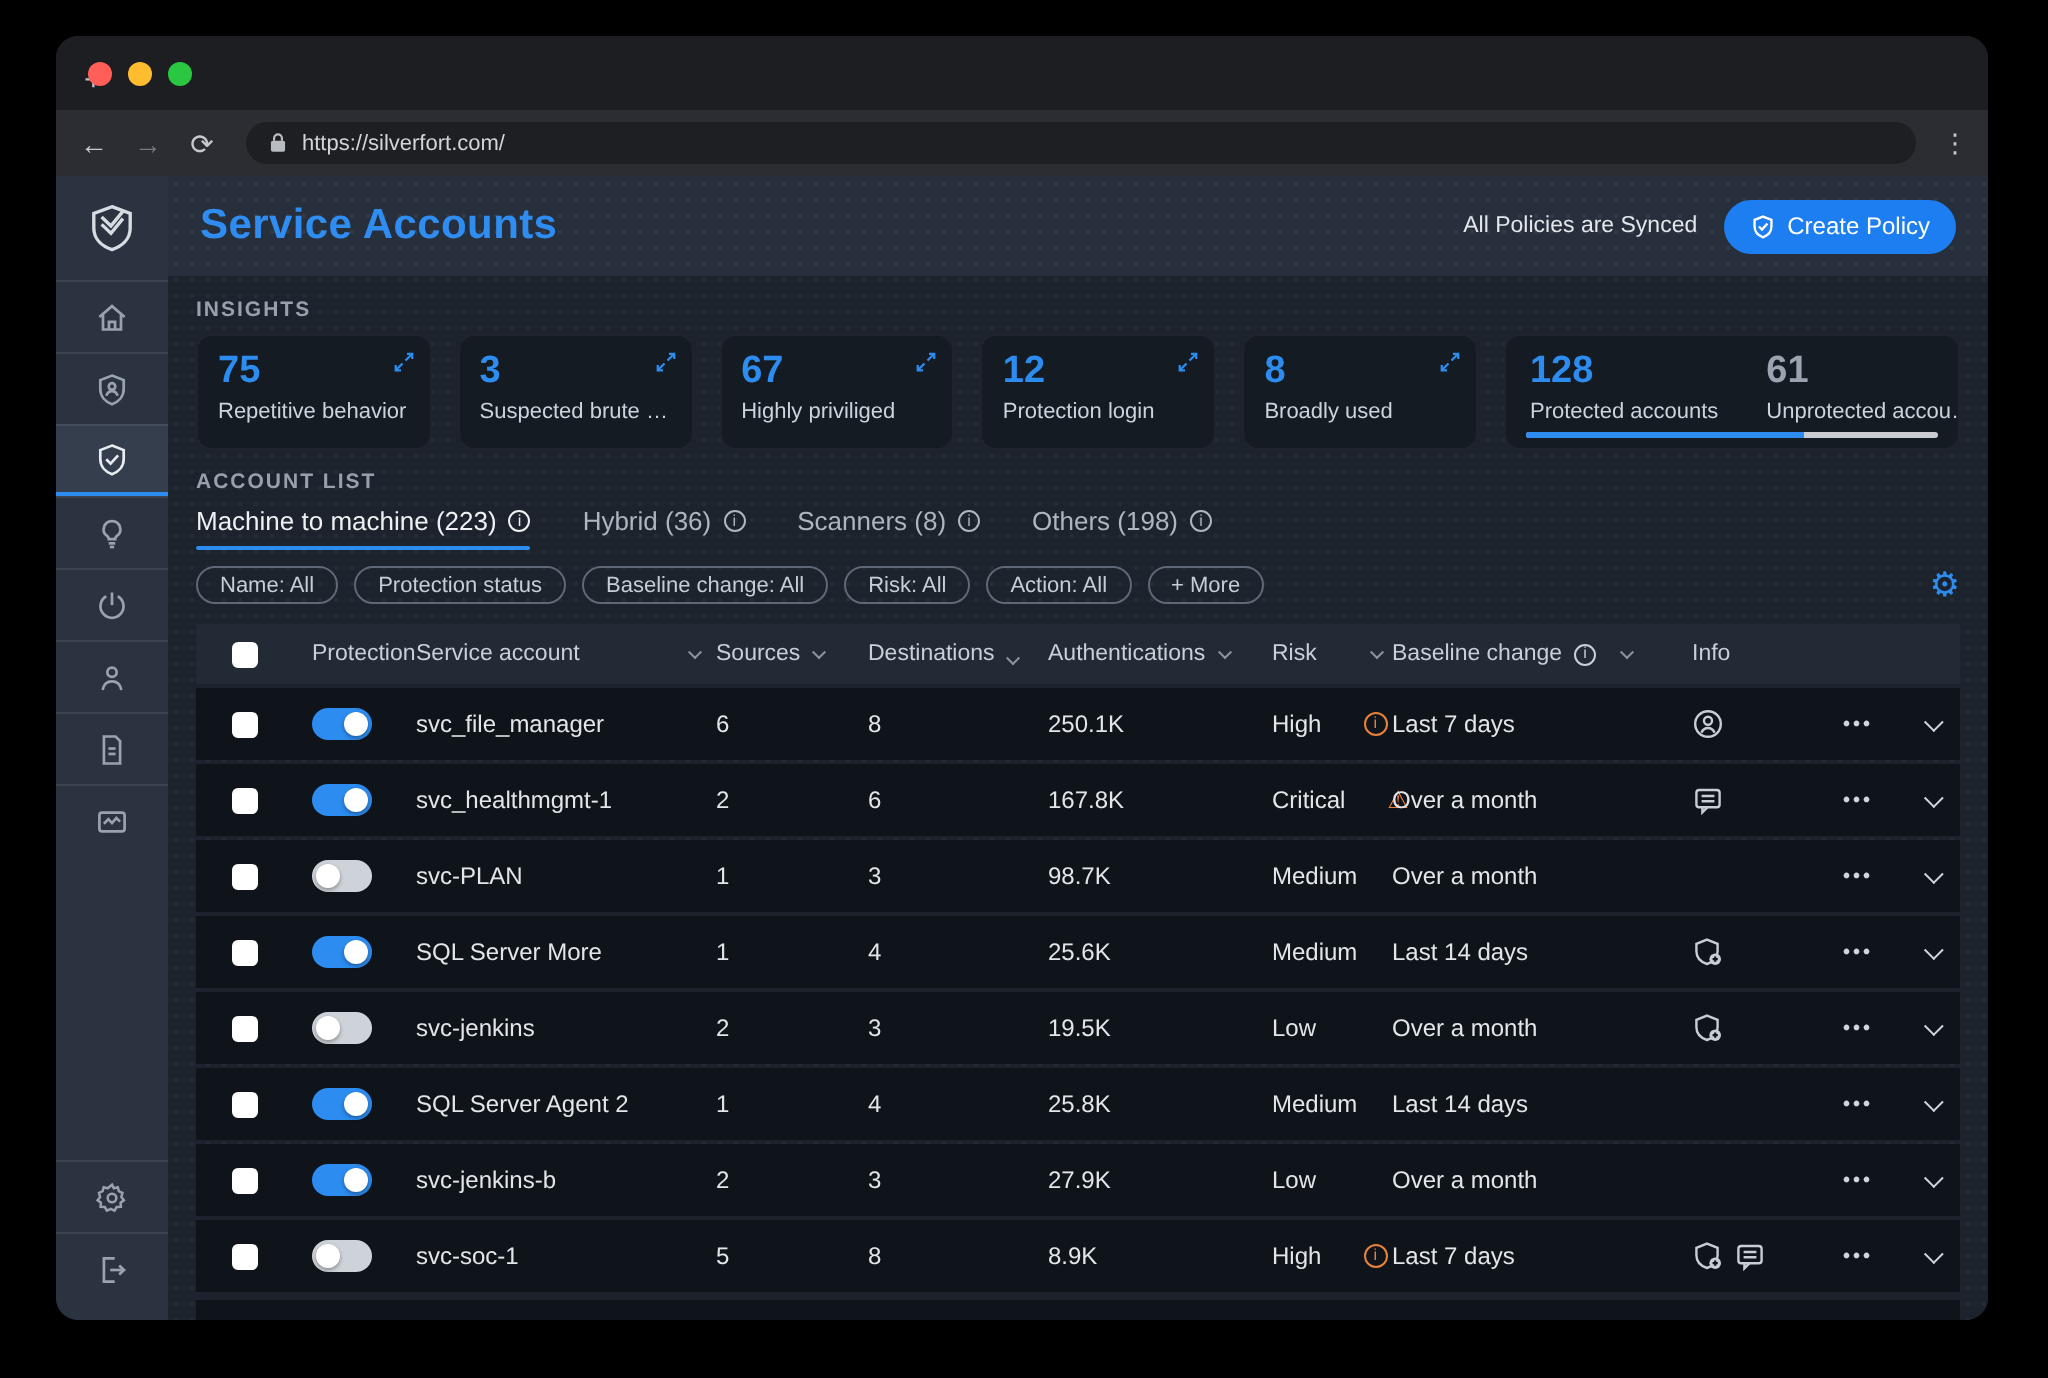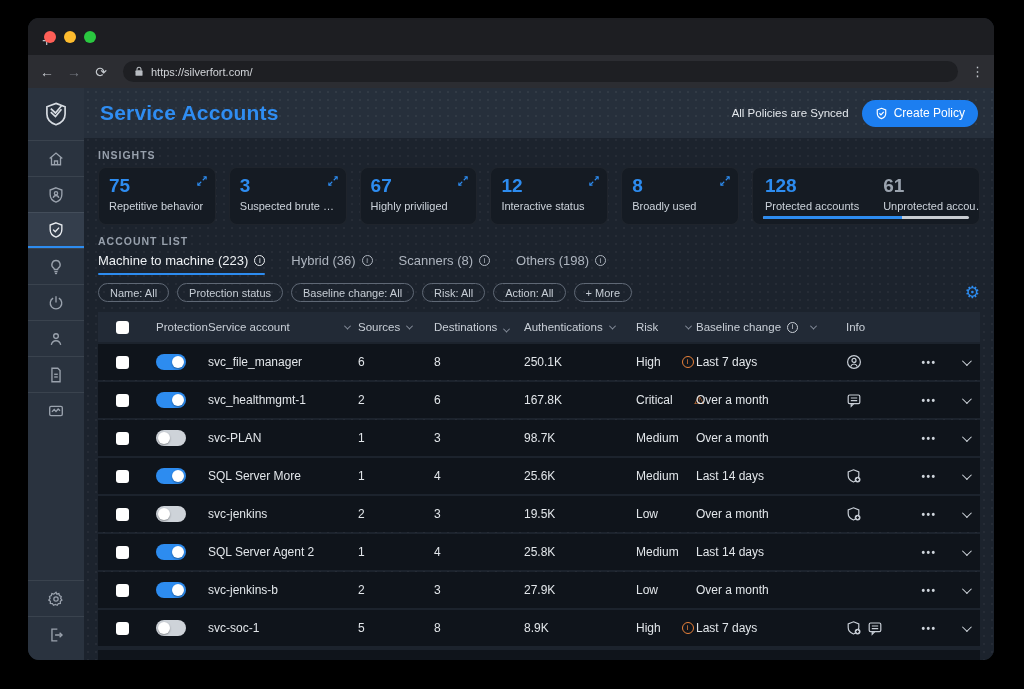--- a/index.html
+++ b/index.html
@@ -287,21 +287,21 @@
     <div class="card-value">67</div>
     <div class="card-label">Highly priviliged</div>
     <svg class="card-expand" width="12" height="12" viewBox="0 0 16 16" fill="none" stroke="#2d8cf0" stroke-width="1.5">
       <path d="M10 2.5 H13.5 V6"></path>
                     <path d="M13.5 2.5 L9 7"></path>
       <path d="M6 13.5 H2.5 V10"></path>
                     <path d="M2.5 13.5 L7 9"></path>
     </svg>
   </div><div class="card">
     <div class="card-value">12</div>
-    <div class="card-label">Interactive status</div>
+    <div class="card-label">Protection login</div>
     <svg class="card-expand" width="12" height="12" viewBox="0 0 16 16" fill="none" stroke="#2d8cf0" stroke-width="1.5">
       <path d="M10 2.5 H13.5 V6"></path>
                     <path d="M13.5 2.5 L9 7"></path>
       <path d="M6 13.5 H2.5 V10"></path>
                     <path d="M2.5 13.5 L7 9"></path>
     </svg>
   </div><div class="card">
     <div class="card-value">8</div>
     <div class="card-label">Broadly used</div>
     <svg class="card-expand" width="12" height="12" viewBox="0 0 16 16" fill="none" stroke="#2d8cf0" stroke-width="1.5">

